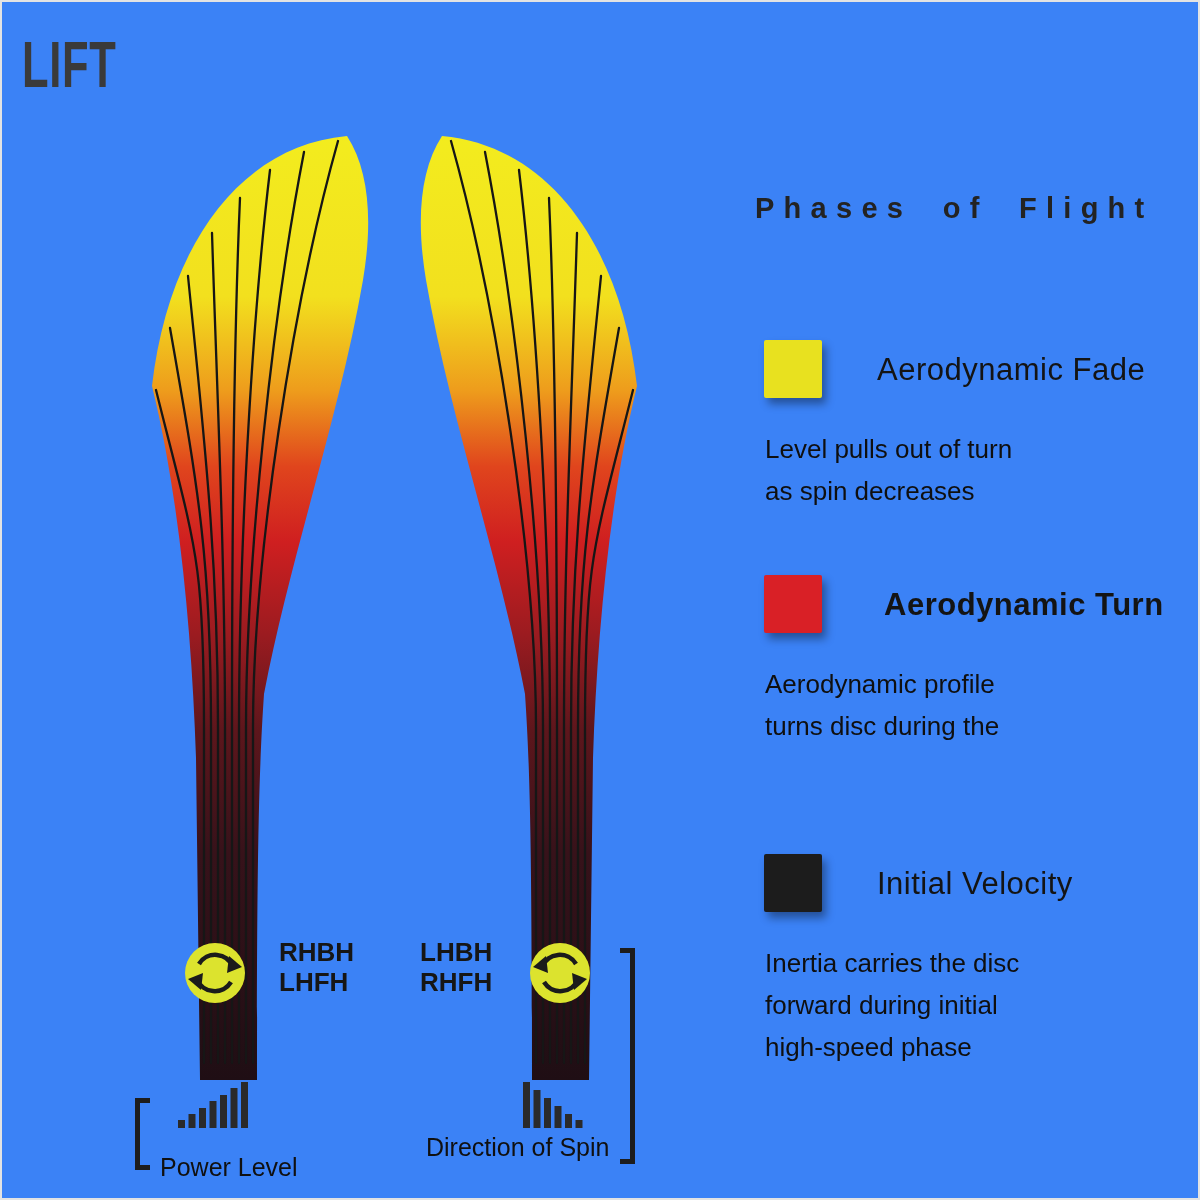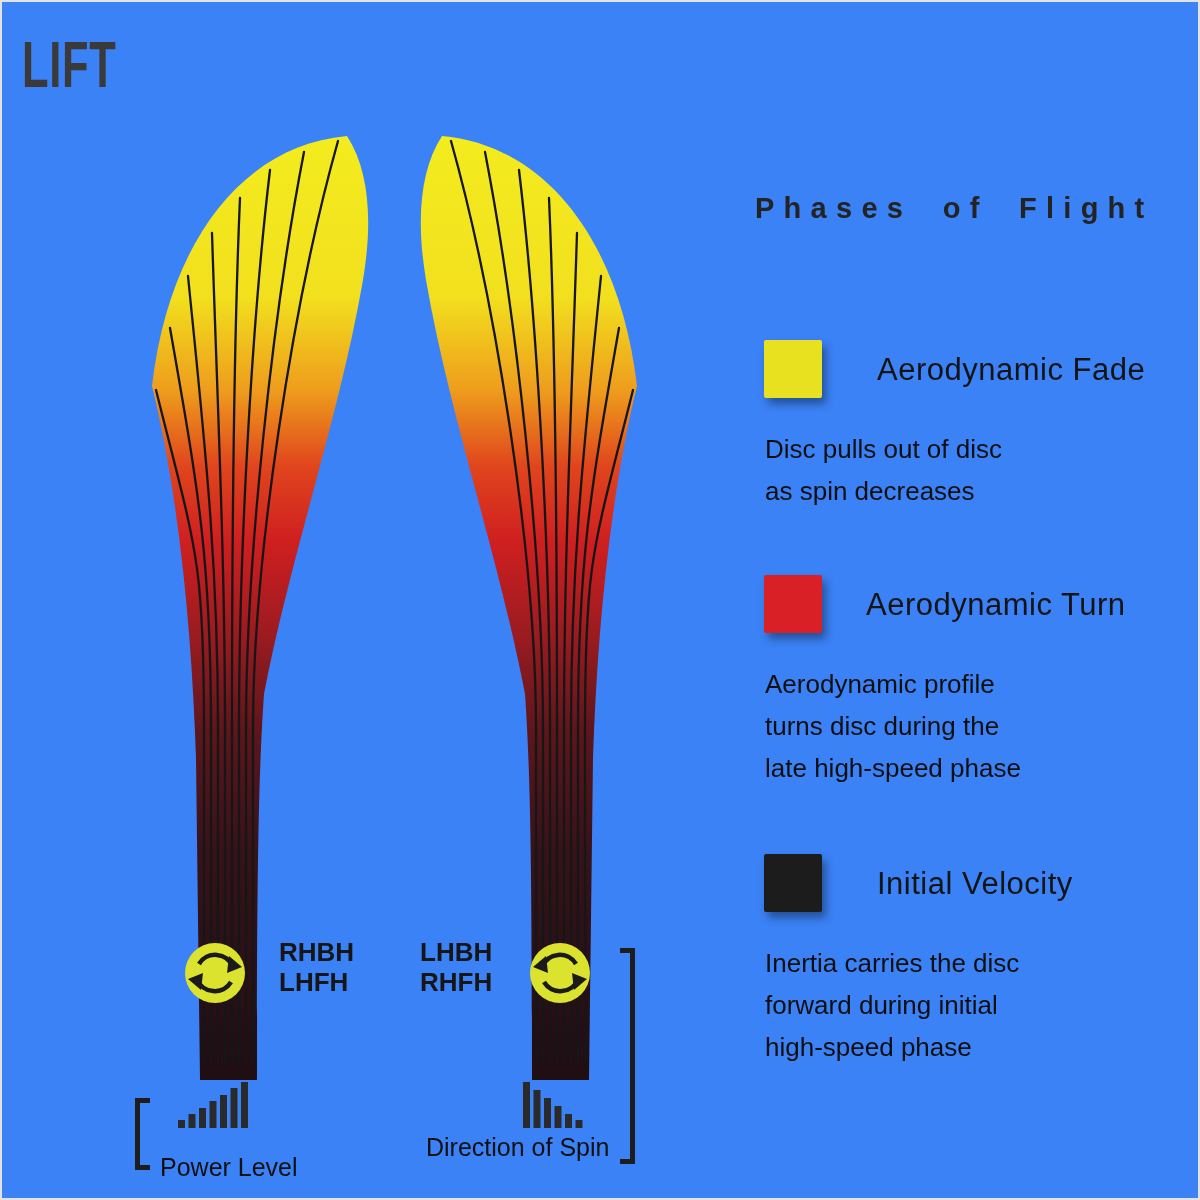--- a/index.html
+++ b/index.html
@@ -148,32 +148,31 @@
 
   <div class="abs footer-label" style="left:158px;top:1131px;margin-top:20px;">Power Level</div>
   <div class="abs footer-label" style="left:424px;top:1131px;">Direction of Spin</div>
 
   <div class="abs" id="legend-heading">Phases of Flight</div>
 
   <div class="abs" style="left:762px;top:338px;">
     <div class="swatch" style="background: rgb(232, 225, 31);"></div>
     <div class="legend-label abs" style="left:86px;top:12px;">Aerodynamic Fade</div>
     <div class="legend-desc abs" style="left:1px;top:88px;">
-      <div>Disc pulls out of disc</div>
+      <div>Level pulls out of turn</div>
       <div>as spin decreases</div>
     </div>
   </div>
 
   <div class="abs" style="left:762px;top:573px;">
     <div class="swatch" style="background: rgb(217, 32, 38);"></div>
-    <div class="legend-label abs" style="left:75px;top:12px;">Aerodynamic Turn</div>
+    <div class="legend-label abs" style="left:93px;top:12px;font-weight:bold;">Aerodynamic Turn</div>
     <div class="legend-desc abs" style="left:1px;top:88px;">
       <div>Aerodynamic profile</div>
       <div>turns disc during the</div>
-      <div>late high-speed phase</div>
     </div>
   </div>
 
   <div class="abs" style="left:762px;top:852px;">
     <div class="swatch" style="background: rgb(28, 28, 28);"></div>
     <div class="legend-label abs" style="left:86px;top:12px;">Initial Velocity</div>
     <div class="legend-desc abs" style="left:1px;top:88px;">
       <div>Inertia carries the disc</div>
       <div>forward during initial</div>
       <div>high-speed phase</div>

